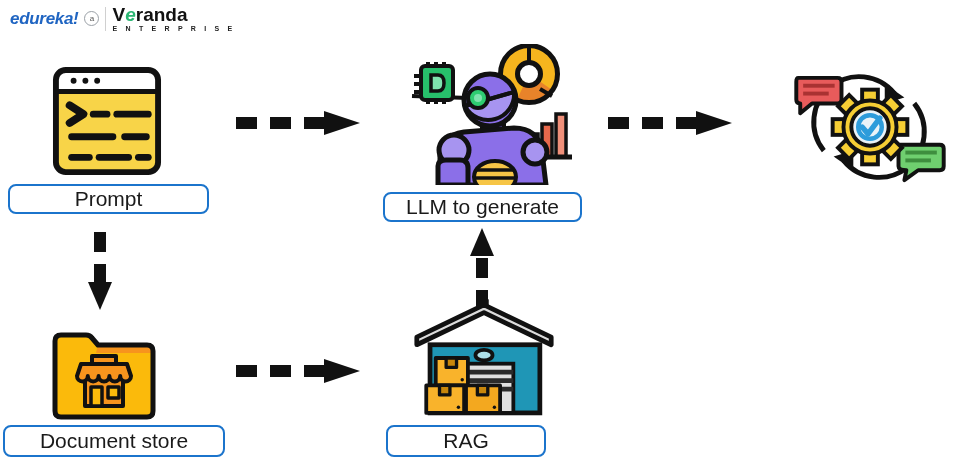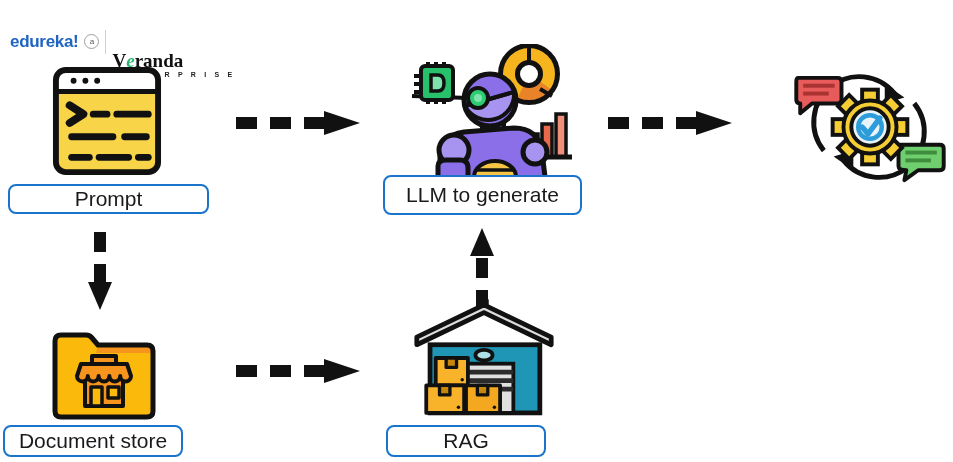--- a/index.html
+++ b/index.html
@@ -2,26 +2,26 @@
 <html><head>
 <meta charset="utf-8">
 <style>
   html,body{margin:0;padding:0;background:#fff;}
   #canvas{
     position:relative;width:953px;height:462px;background:#ffffff;
     font-family:"Liberation Sans","DejaVu Sans",sans-serif;overflow:hidden;
   }
   
   .logo{position:absolute;left:10px;top:5px;display:flex;align-items:center;gap:6px;}
-  .edureka{font-weight:bold;font-size:17px;color:#2065C2;letter-spacing:-0.3px;}
+  .edureka{font-weight:bold;font-size:17px;color:#2065C2;letter-spacing:-0.3px;font-style:italic;}
   .a-badge{width:13px;height:13px;border:1px solid #9aa0a6;border-radius:50%;
     font-size:8px;color:#555;display:flex;align-items:center;justify-content:center;}
   .logo-divider{width:1px;height:24px;background:#d0d0d0;}
   .veranda-wrap{display:flex;flex-direction:column;line-height:1;}
-  .veranda{font-weight:bold;font-size:19px;color:#111;font-family:Liberation Serif, serif;margin-top:46px;}
+  .veranda{font-weight:bold;font-size:19px;color:#111;font-family:Liberation Sans, sans-serif;}
   .veranda .v-green{color:#2BB673;font-style:italic;}
   .enterprise{font-size:7px;letter-spacing:3.2px;color:#222;margin-top:1px;font-weight:bold;}
   
   .icon-box{position:absolute;}
   .node-label{
     position:absolute;background:#fff;border:2.5px solid #1B74CC;border-radius:8px;
     display:flex;align-items:center;justify-content:center;
     font-size:21px;color:#1a1a1a;box-sizing:border-box;
   }
   .arrow{position:absolute;}
@@ -114,21 +114,21 @@
         <line x1="73" y1="134" x2="113" y2="134" stroke-width="3.5"></line>
 
         <circle cx="88" cy="56" r="26" fill="#8B6FE8" stroke-width="5"></circle>
         <path d="M63,62 A26,26 0 0 0 112,48 Z" fill="#A794F0" stroke-width="4"></path>
         <line x1="63" y1="62" x2="112" y2="48" stroke-width="4"></line>
         <circle cx="76" cy="54" r="10" fill="#2ECC71" stroke-width="4"></circle>
         <circle cx="76" cy="54" r="4" fill="#7FE3AE" stroke="none"></circle>
       </g>
     </svg>
   </div>
-  <div class="node-label" style="left:383px;top:175px;width:199px;height:40px;">
+  <div class="node-label" style="left:383px;top:192px;width:199px;height:30px;">
     <span>LLM to generate</span>
   </div>
 
   <div class="icon-box" style="left:786px;top:70px;width:168px;height:114px;">
     <svg width="168" height="114" viewBox="0 0 170 116">
 
       <path d="M38,82 A45,45 0 0 1 110,24" fill="none" stroke="#111" stroke-width="5"></path>
       <polygon points="100,14 120,28 100,34" fill="#111"></polygon>
       <path d="M130,34 A45,45 0 0 1 58,92" fill="none" stroke="#111" stroke-width="5"></path>
       <polygon points="68,102 48,88 68,82" fill="#111"></polygon>
@@ -172,21 +172,21 @@
 
       <g stroke="#111" stroke-linejoin="round">
         <rect x="42" y="30" width="24" height="9" fill="#F7941D" stroke-width="4"></rect>
         <rect x="35" y="50" width="38" height="30" fill="#F7941D" stroke-width="4"></rect>
         <path d="M27,50 L31,38 L77,38 L81,50 A5.4,5.4 0 0 1 70.2,50 A5.4,5.4 0 0 1 59.4,50 A5.4,5.4 0 0 1 48.6,50 A5.4,5.4 0 0 1 37.8,50 A5.4,5.4 0 0 1 27,50 Z" fill="#F7941D" stroke-width="4"></path>
         <rect x="41" y="61" width="11" height="19" fill="#FBBA0B" stroke-width="3.5"></rect>
         <rect x="58" y="61" width="11" height="11" fill="#FBBA0B" stroke-width="3.5"></rect>
       </g>
     </svg>
   </div>
-  <div class="node-label" style="left:3px;top:425px;width:180px;height:32px;">
+  <div class="node-label" style="left:3px;top:425px;width:222px;height:32px;">
     <span>Document store</span>
   </div>
 
   <div class="icon-box" style="left:413px;top:297px;width:142px;height:122px;">
     <svg width="142" height="122" viewBox="0 0 150 128">
       <rect x="70" y="2" width="10" height="14" fill="#111"></rect>
       <rect x="18" y="50" width="116" height="72" fill="#1F96B6" stroke="#111" stroke-width="5"></rect>
       <polygon points="4,50 75,16 146,50 146,42 75,8 4,42" fill="#DCDCDC" stroke="#111" stroke-width="5" stroke-linejoin="round"></polygon>
       <ellipse cx="75" cy="61" rx="9" ry="5.5" fill="#AEE0E8" stroke="#111" stroke-width="4"></ellipse>
       <rect x="48" y="70" width="58" height="52" fill="#E0E0E0" stroke="#111" stroke-width="4"></rect>

